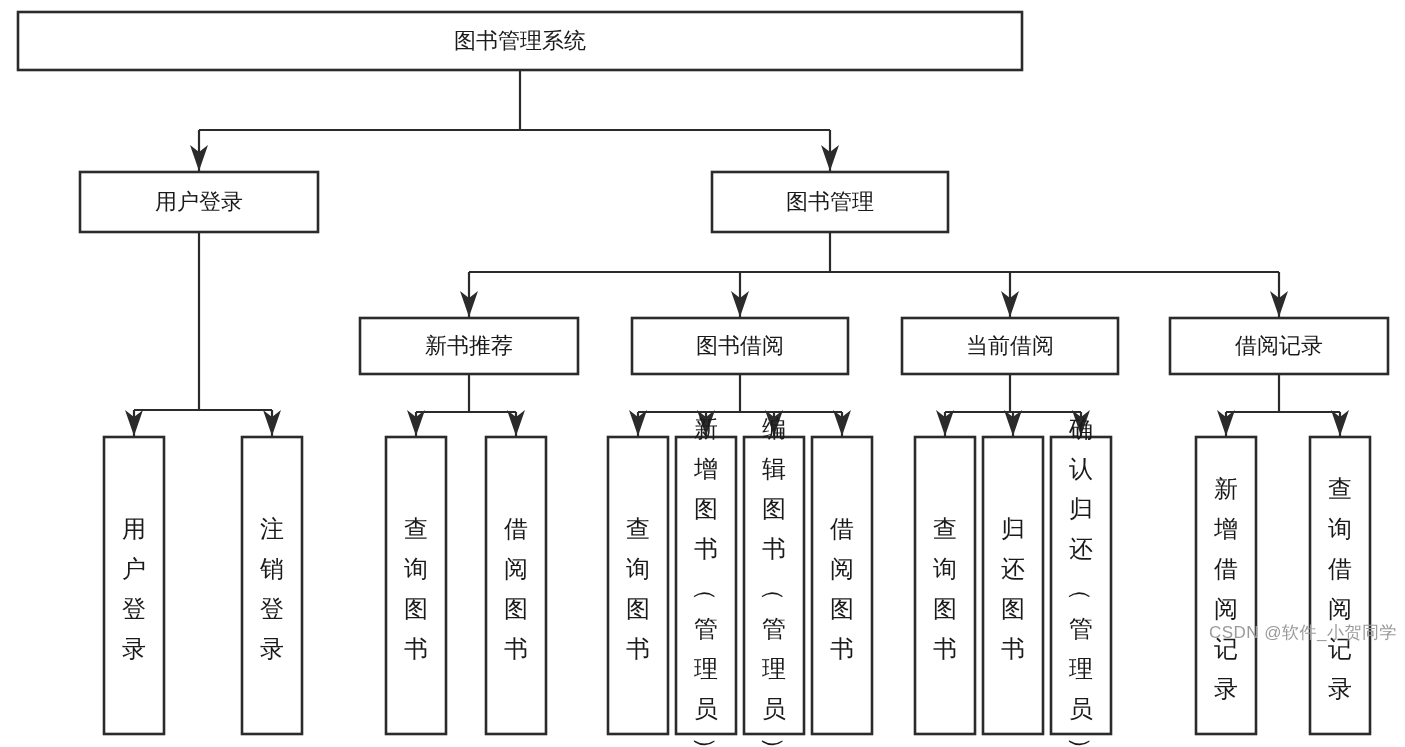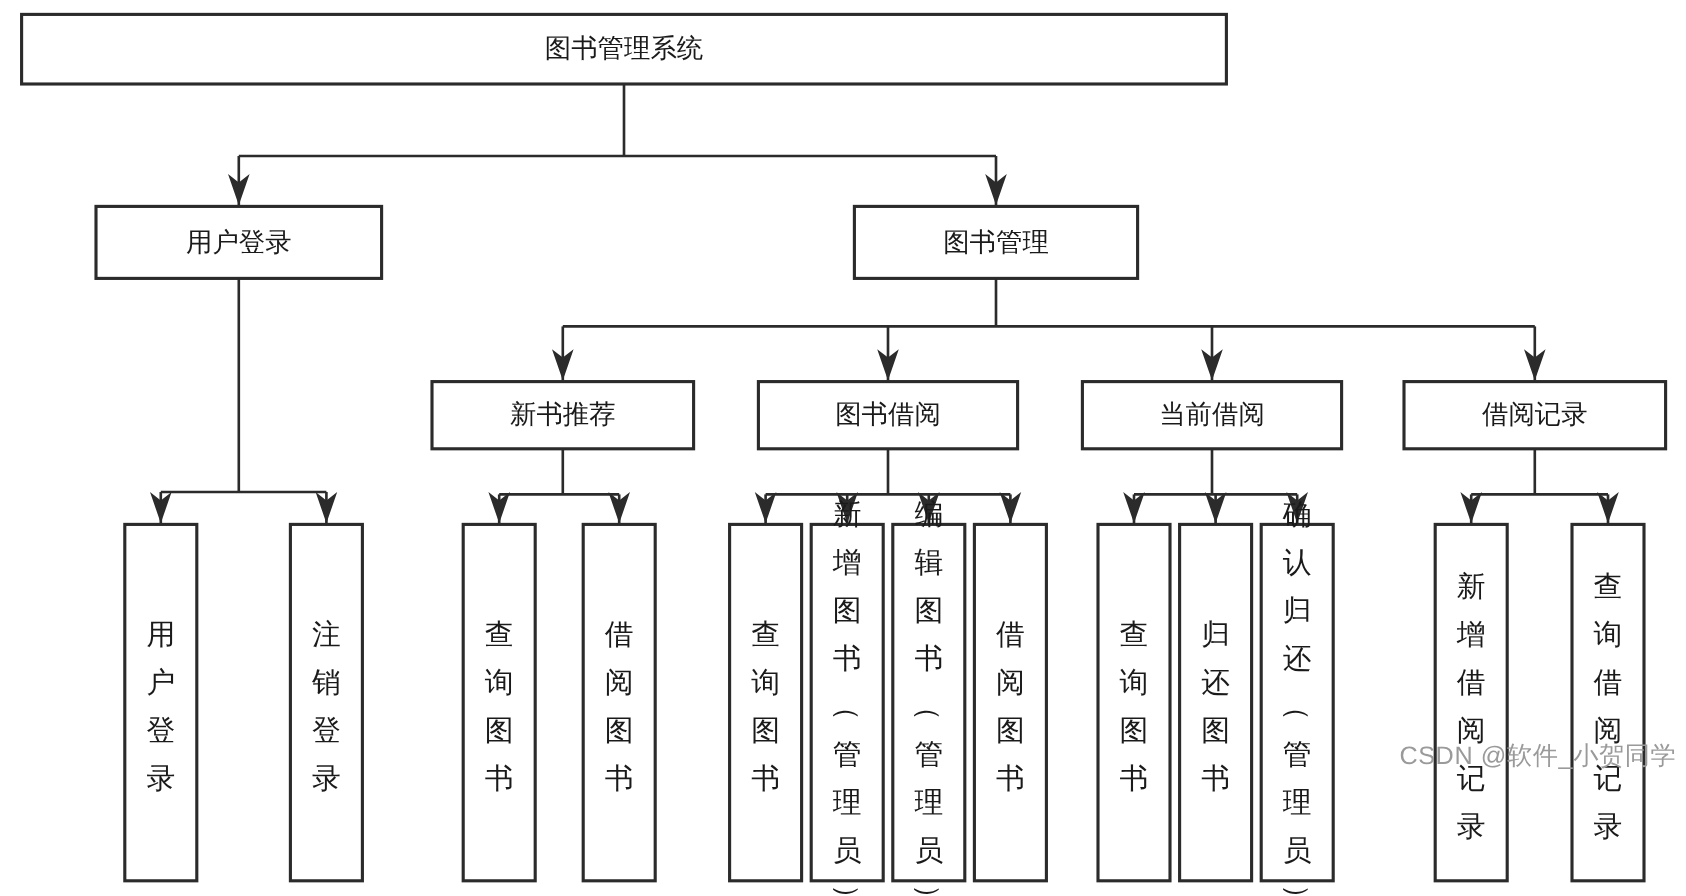--- a/index.html
+++ b/index.html
@@ -52,21 +52,21 @@
     font-family: "Liberation Sans", "DejaVu Sans", sans-serif;
     font-size: 24px;
     fill: #1a1a1a;
     text-anchor: middle;
   }
   .watermark {
     position: absolute;
     right: 8px;
     bottom: 6px;
     font-family: "Liberation Sans", "DejaVu Sans", sans-serif;
-    font-size: 21px;
+    font-size: 17px;
     color: #9a9a9a;
     letter-spacing: 0.5px;
     white-space: nowrap;
     pointer-events: none;
   }
 </style>
 </head>
 <body>
 
 <div id="diagram-root">

